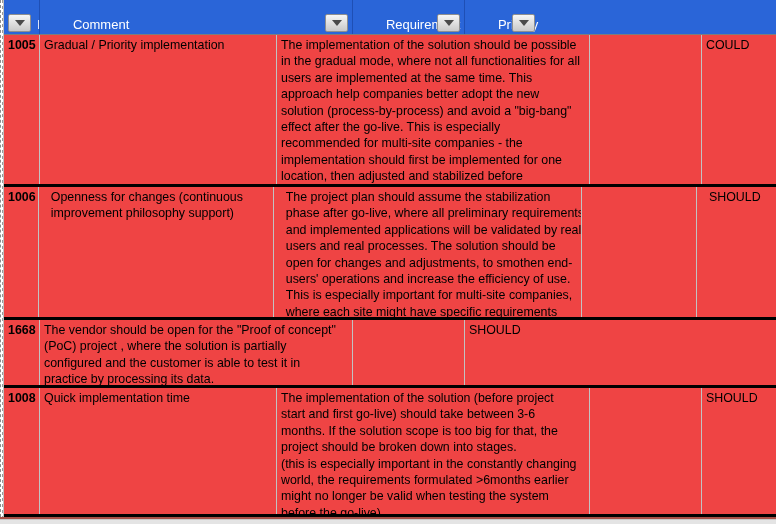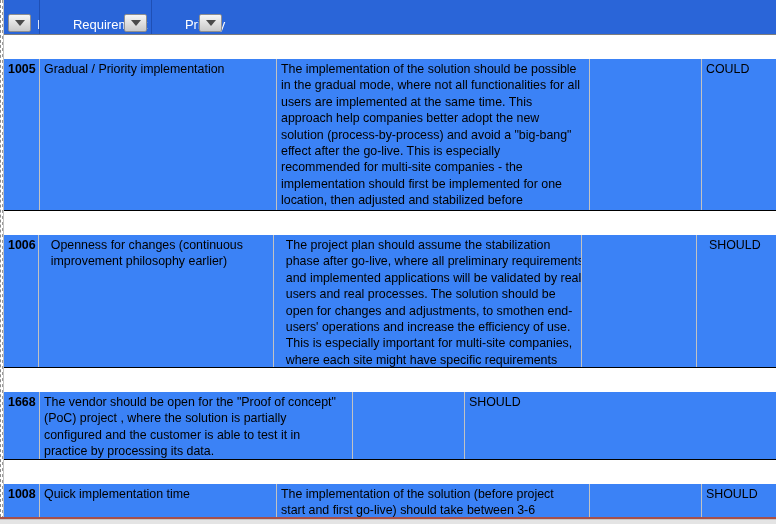--- a/index.html
+++ b/index.html
@@ -38,21 +38,21 @@
   .hcell {
     position: relative;
     padding: 2px 3px 0 4px;
     font-size: 13px;
     line-height: 15px;
     border-right: 1px solid #1e4fb5;
     white-space: pre;
     overflow: hidden;
   }
   
-  .row { display: flex; border-bottom: 1px solid #000000; background: #3b82f6; margin-top: 24px; }
+  .row { display: flex; border-bottom: 3px solid #000000; background: #ef4444; }
   .cell {
     padding: 2px 2px 0 4px;
     font-size: 12.4px;
     line-height: 16.4px;
     color: #000000;
     border-right: 1px solid #c2c2c2;
     overflow: hidden;
     white-space: pre;
   }
   .col-id    { width: 36px;  }
@@ -126,20 +126,26 @@
 
 <div id="screen">
   <div class="edge-strip"></div>
 
   <div class="sheet">
 
     <div class="hrow">
       <div class="hcell col-id">
         <span>ID</span>
         <span class="dd-btn dd-id">
+          <span class="dd-arrow"></span>
+        </span>
+      </div>
+      <div class="hcell col-comm">
+        <span>Comment</span>
+        <span class="dd-btn dd-right">
           <span class="dd-arrow"></span>
         </span>
       </div>
       <div class="hcell col-owner">
         <span>Requirement
 owner</span>
         <span class="dd-btn dd-right">
           <span class="dd-arrow"></span>
         </span>
       </div>
@@ -164,21 +170,21 @@
 implementation should first be implemented for one
 location, then adjusted and stabilized before
 deploying to other locations</span></div>
       <div class="cell col-owner"><span></span></div>
       <div class="cell col-prio"><span class="prio-text">COULD</span></div>
     </div>
 
     <div class="row r1006">
       <div class="cell col-id"><span class="id-text">1006</span></div>
       <div class="cell col-group"><span>Openness for changes (continuous
-improvement philosophy earlier)</span></div>
+improvement philosophy support)</span></div>
       <div class="cell col-comm"><span>The project plan should assume the stabilization
 phase after go-live, where all preliminary requirements
 and implemented applications will be validated by real
 users and real processes. The solution should be
 open for changes and adjustments, to smothen end-
 users' operations and increase the efficiency of use.
 This is especially important for multi-site companies,
 where each site might have specific requirements</span></div>
       <div class="cell col-owner"><span></span></div>
       <div class="cell col-prio"><span class="prio-text">SHOULD</span></div>

